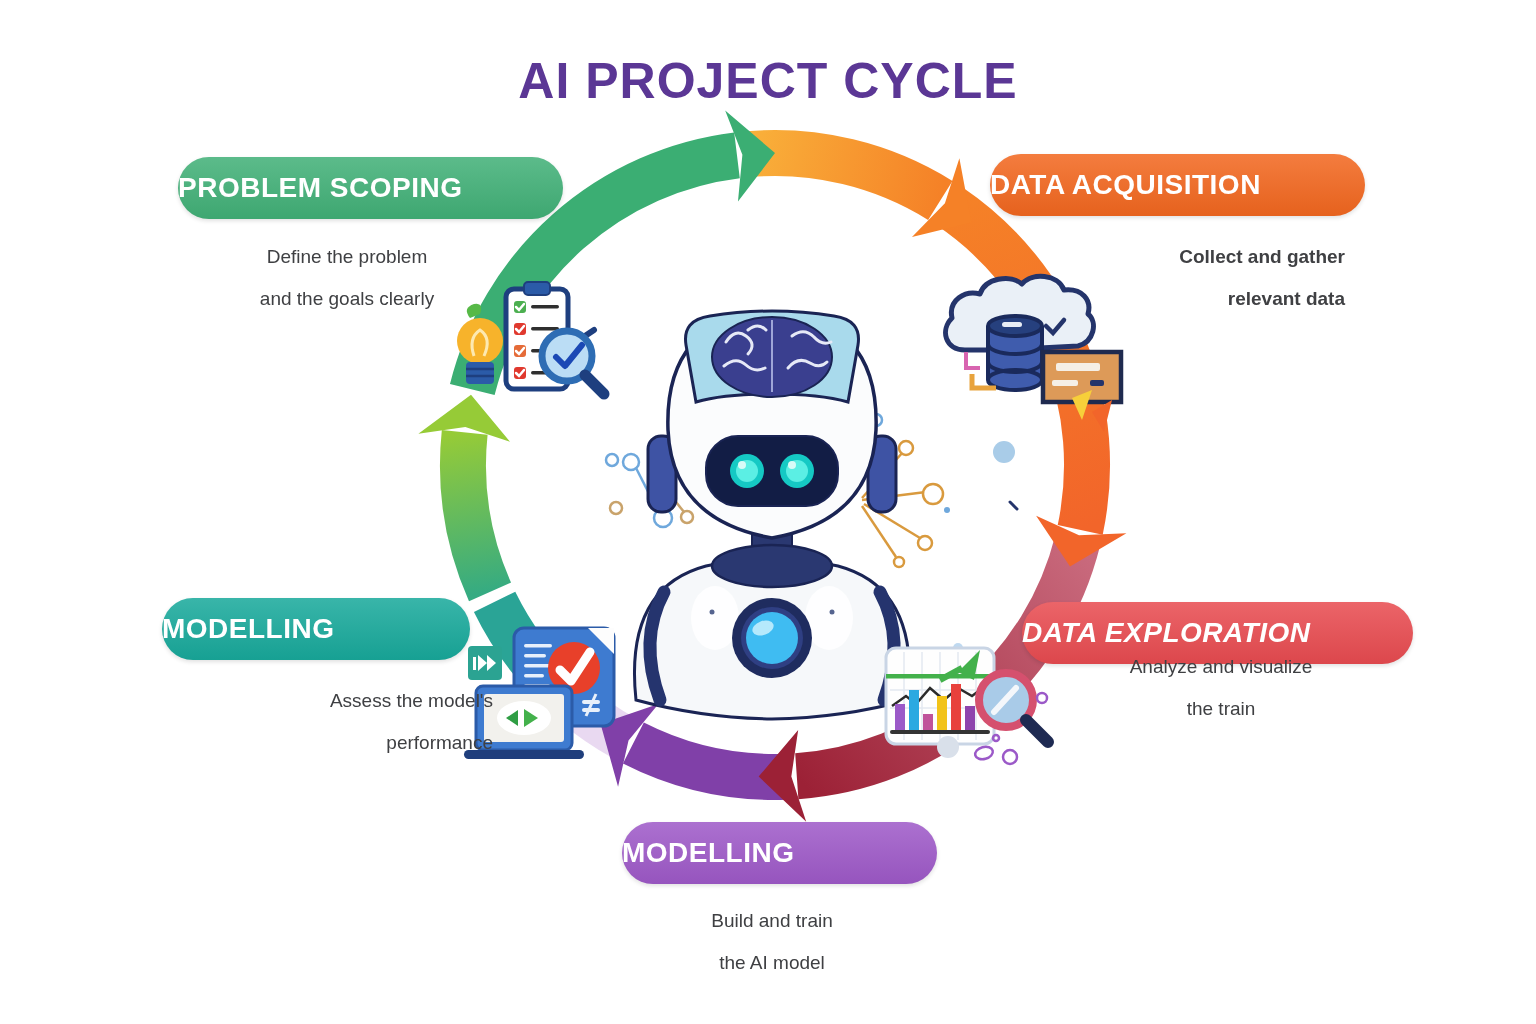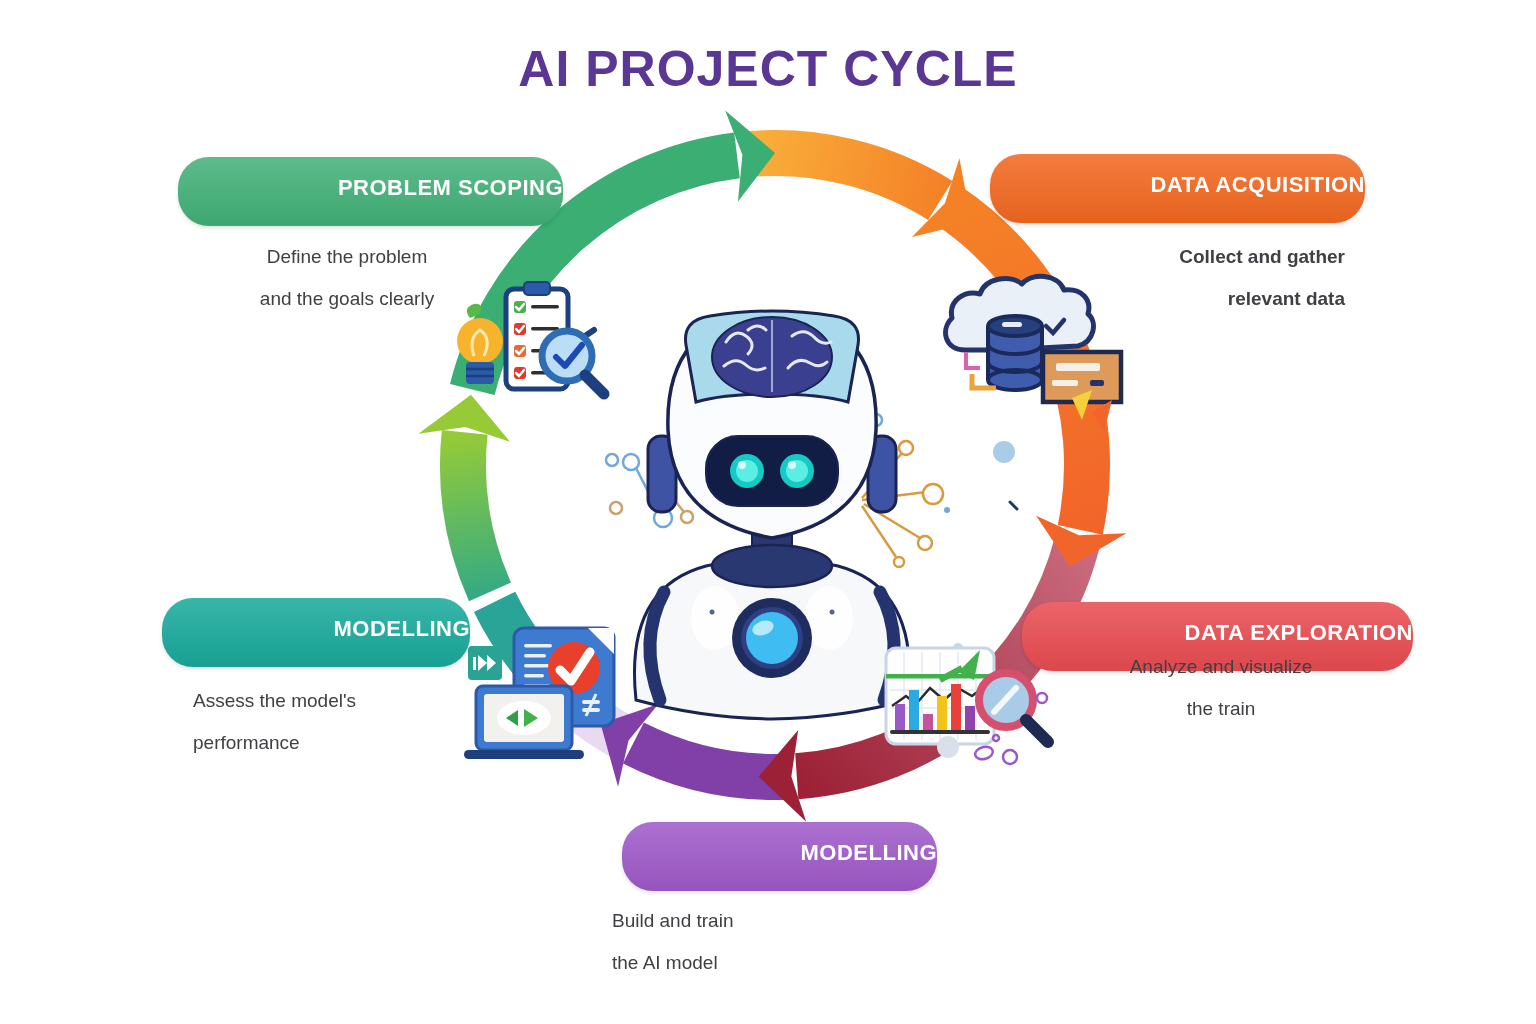--- a/index.html
+++ b/index.html
@@ -1,35 +1,35 @@
 <!DOCTYPE html>
 <html><head>
 <meta charset="utf-8">
 <style>
   html,body{margin:0;padding:0;background:#ffffff;}
   #stage{position:relative;width:1536px;height:1024px;overflow:hidden;
          font-family:"Liberation Sans","DejaVu Sans",sans-serif;background:#ffffff;}
   #diagram-svg{position:absolute;left:0;top:0;z-index:1;}
-  .page-title{position:absolute;top:40px;left:0;width:100%;text-align:center;
+  .page-title{position:absolute;top:52px;left:0;width:100%;text-align:center;
       font-size:50px;font-weight:800;letter-spacing:1px;z-index:3;}
-  .pill{position:absolute;height:69px;border-radius:31px;color:#ffffff;
-      font-size:22px;font-weight:700;text-align:right;line-height:62px;z-index:3;
+  .pill{position:absolute;height:62px;border-radius:31px;color:#ffffff;
+      font-size:28px;font-weight:700;text-align:left;line-height:62px;z-index:3;
       background-image:linear-gradient(180deg,rgba(255,255,255,.14),rgba(0,0,0,.05));
       box-shadow:0 2px 4px rgba(0,0,0,.12);letter-spacing:.5px;white-space:nowrap;}
   .pill-ps{left:178px;top:157px;width:385px;}
   .pill-da{left:990px;top:154px;width:375px;}
-  .pill-de{left:1022px;top:602px;width:391px;}
+  .pill-de{left:1022px;top:602px;width:391px;font-style:italic;}
   .pill-mo{left:622px;top:822px;width:315px;}
   .pill-ev{left:162px;top:598px;width:308px;}
   .desc{position:absolute;font-size:19px;line-height:42px;color:#3f4043;z-index:3;}
   .desc-ps{left:157px;top:236px;width:380px;text-align:center;}
   .desc-da{left:1000px;top:236px;width:345px;text-align:right;font-weight:bold;}
   .desc-de{left:1041px;top:646px;width:360px;text-align:center;}
-  .desc-mo{left:612px;top:900px;width:320px;}
-  .desc-ev{left:193px;top:680px;width:300px;text-align:left;}
+  .desc-mo{left:612px;top:900px;width:320px;text-align:center;}
+  .desc-ev{left:193px;top:680px;width:300px;text-align:right;}
 </style>
 </head>
 <body>
 
 <div id="stage">
 
   <svg id="diagram-svg" width="1536" height="1024" viewBox="0 0 1536 1024">
     <g id="ring-layer">
         <defs>
           <linearGradient id="seg1" gradientUnits="userSpaceOnUse" x1="747.8074082627306" y1="154.18725419537537" x2="940.33481044076" y2="200.4089939991951">

